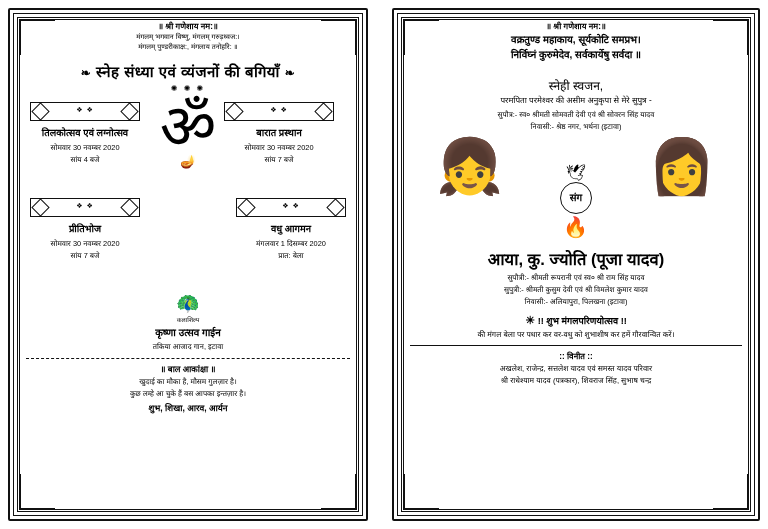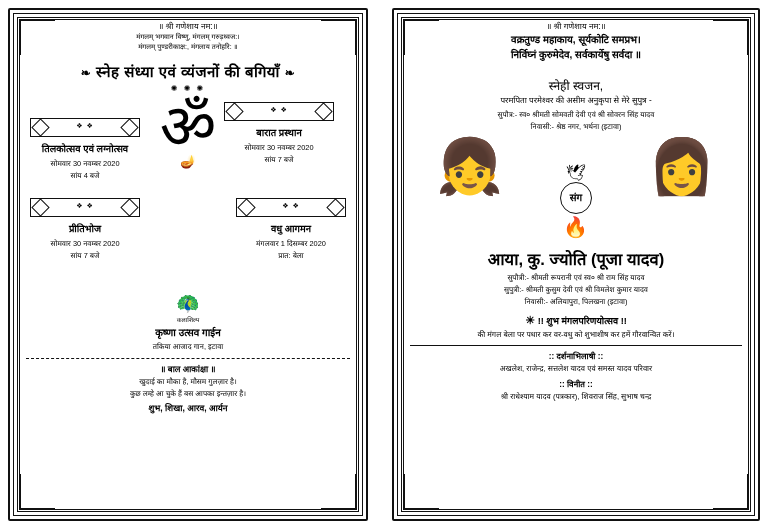--- a/index.html
+++ b/index.html
@@ -13,30 +13,30 @@
   .frame-inner{position:absolute;inset:9px;border:3px double #111;}
   .deco-corner{position:absolute;width:34px;height:34px;border:1px solid #111;}
   .deco-corner.tl{top:12px;left:12px;border-right:none;border-bottom:none;}
   .deco-corner.tr{top:12px;right:12px;border-left:none;border-bottom:none;}
   .deco-corner.bl{bottom:12px;left:12px;border-right:none;border-top:none;}
   .deco-corner.br{bottom:12px;right:12px;border-left:none;border-top:none;}
   .content{position:absolute;left:18px;right:18px;top:14px;bottom:14px;text-align:center;}
   .t{display:block;line-height:1.25;}
   .x6{font-size:6.2px;}
   .x8{font-size:8.2px;}
-  .b{font-weight:normal;text-align:center;}
+  .b{font-weight:bold;text-align:center;}
   .mt4{margin-top:4px;}
   .ganesh-line{font-size:7px;margin-top:1px;}
   .banner{margin-top:9px;font-size:15px;font-weight:bold;letter-spacing:.5px;}
   .banner .swirl{font-size:12px;vertical-align:middle;}
   .dot-row{margin-top:3px;font-size:8px;letter-spacing:2px;}
   
   .events{position:relative;margin-top:8px;height:186px;}
   .ev{position:absolute;width:118px;text-align:center;}
-  .ev.e1{left:0;top:16px;text-align:center;}
+  .ev.e1{left:0;top:0;text-align:center;}
   .ev.e2{right:12px;top:0;}
   .ev.e3{left:0;top:96px;}
   .ev.e4{right:0;top:96px;}
   .ribbon{position:relative;height:17px;border:1px solid #111;margin:0 4px;}
   .ribbon:before,.ribbon:after{content:"";position:absolute;top:2px;width:11px;height:11px;border:1px solid #111;transform:rotate(45deg);}
   .ribbon:before{left:3px;}
   .ribbon:after{right:3px;}
   .ribbon span{position:absolute;left:0;right:0;top:3px;font-size:7px;letter-spacing:1px;}
   .ev-title{font-size:9.6px;font-weight:bold;margin-top:5px;}
   .ev-sub{font-size:7.4px;margin-top:3px;}
@@ -204,20 +204,19 @@
       <span class="t r-rel">निवासी:- अलियापुरा, पिलखना (इटावा)</span>
 
       <div class="r-foot">
         <span class="sun">☀</span>
         <span>!! शुभ मंगलपरिणयोत्सव !!</span>
       </div>
       <span class="t r-line">की मंगल बेला पर पधार कर वर-वधु को शुभाशीष कर हमें गौरवान्वित करें।</span>
 
       <div class="hr-thin"></div>
 
-      <span class="t r-sec-h">:: दर्शनाभिलाषी ::</span>
+      <span class="t r-sec-h">:: विनीत ::</span>
       <span class="t r-sec-b">अखलेश, राजेन्द्र, सत्तलेश यादव एवं समस्त यादव परिवार</span>
-      <span class="t r-sec-h">:: विनीत ::</span>
       <span class="t r-sec-b">श्री राधेश्याम यादव (पत्रकार), शिवराज सिंह, सुभाष चन्द्र</span>
     </div>
   </div>
 
 </div>
 
 </body></html>

